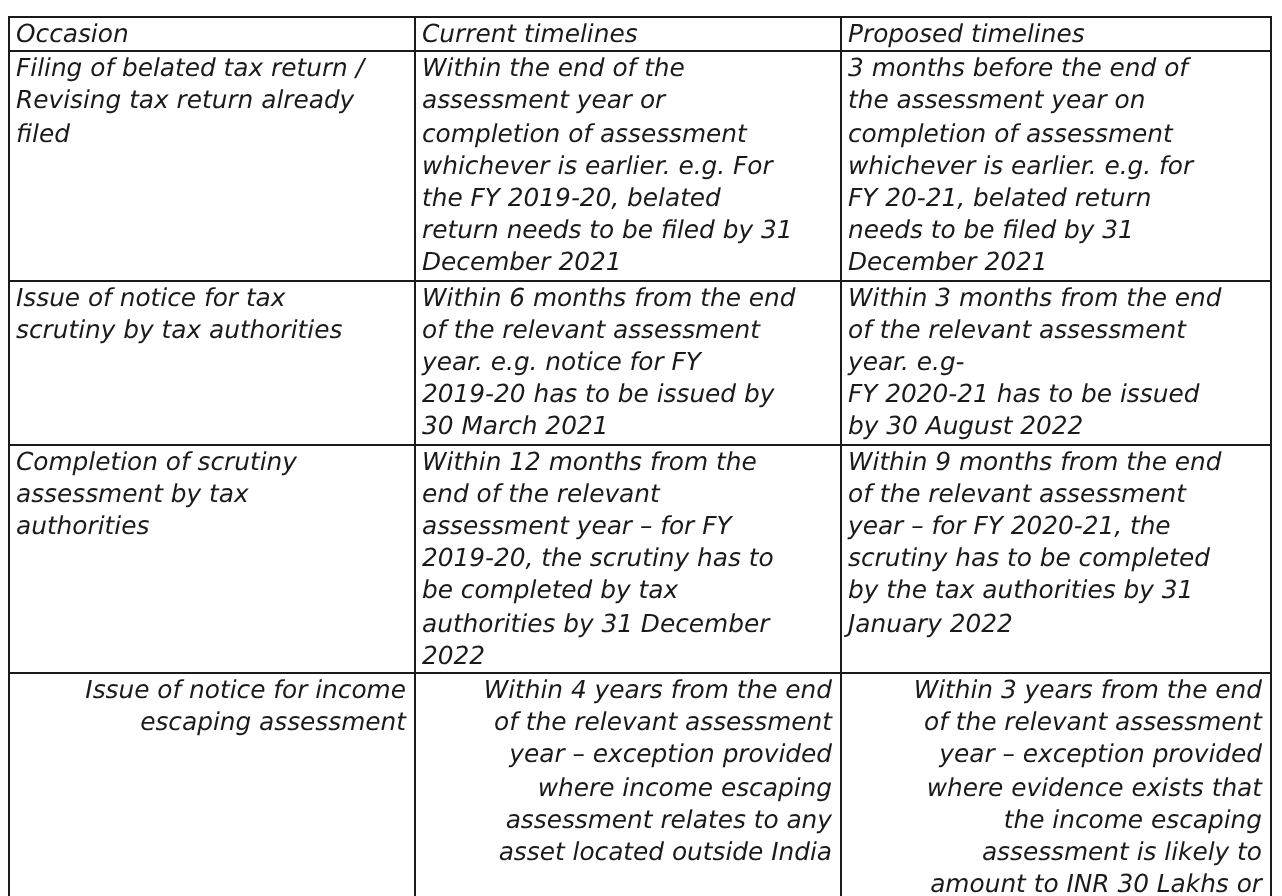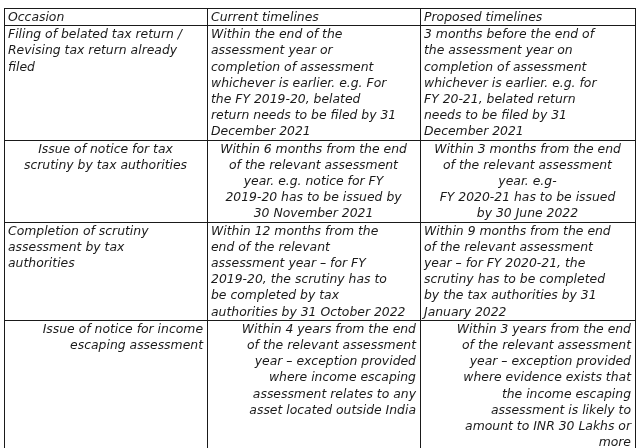--- a/index.html
+++ b/index.html
@@ -31,21 +31,21 @@
       text-align: left;
       font-weight: normal;
       padding: 0 4px 0 3px;
       white-space: pre-line;
     }
     col.c1 { width: 203px; }
     col.c2 { width: 213px; }
     col.c3 { width: 215px; }
     thead th { height: 15px; }
     tr.r1 td { height: 113px; }
-    tr.r2 td { height: 79px; text-align: center; }
+    tr.r2 td { height: 79px; }
     tr.r3 td { height: 96px; }
     tr.r4 td { height: 128px; text-align: right; }
   </style>
 </head>
 <body>
 
 <div class="wrap">
   <table>
     <colgroup>
       <col class="c1">
@@ -79,37 +79,37 @@
 needs to be filed by 31
 December 2021</td>
       </tr>
       <tr class="r2">
         <td>Issue of notice for tax
 scrutiny by tax authorities</td>
         <td>Within 6 months from the end
 of the relevant assessment
 year. e.g. notice for FY
 2019-20 has to be issued by
-30 November 2021</td>
+30 March 2021</td>
         <td>Within 3 months from the end
 of the relevant assessment
 year. e.g-
 FY 2020-21 has to be issued
-by 30 June 2022</td>
+by 30 August 2022</td>
       </tr>
       <tr class="r3">
         <td>Completion of scrutiny
 assessment by tax
 authorities</td>
         <td>Within 12 months from the
 end of the relevant
 assessment year – for FY
 2019-20, the scrutiny has to
 be completed by tax
-authorities by 31 October 2022</td>
+authorities by 31 December 2022</td>
         <td>Within 9 months from the end
 of the relevant assessment
 year – for FY 2020-21, the
 scrutiny has to be completed
 by the tax authorities by 31
 January 2022</td>
       </tr>
       <tr class="r4">
         <td>Issue of notice for income
 escaping assessment</td>

